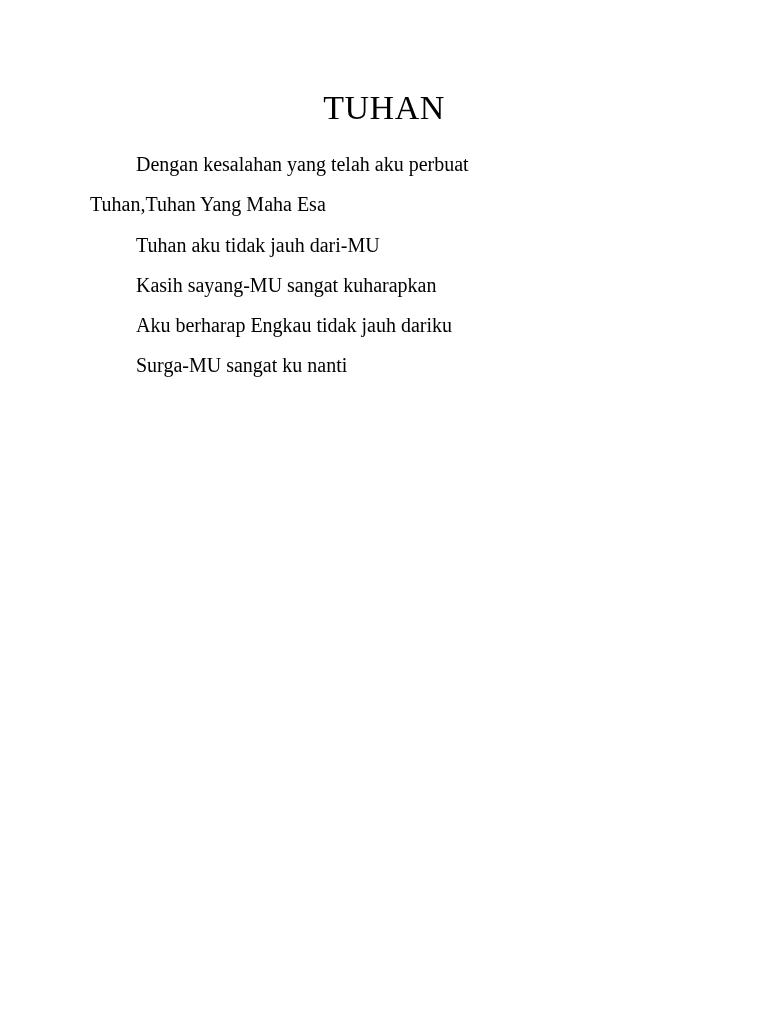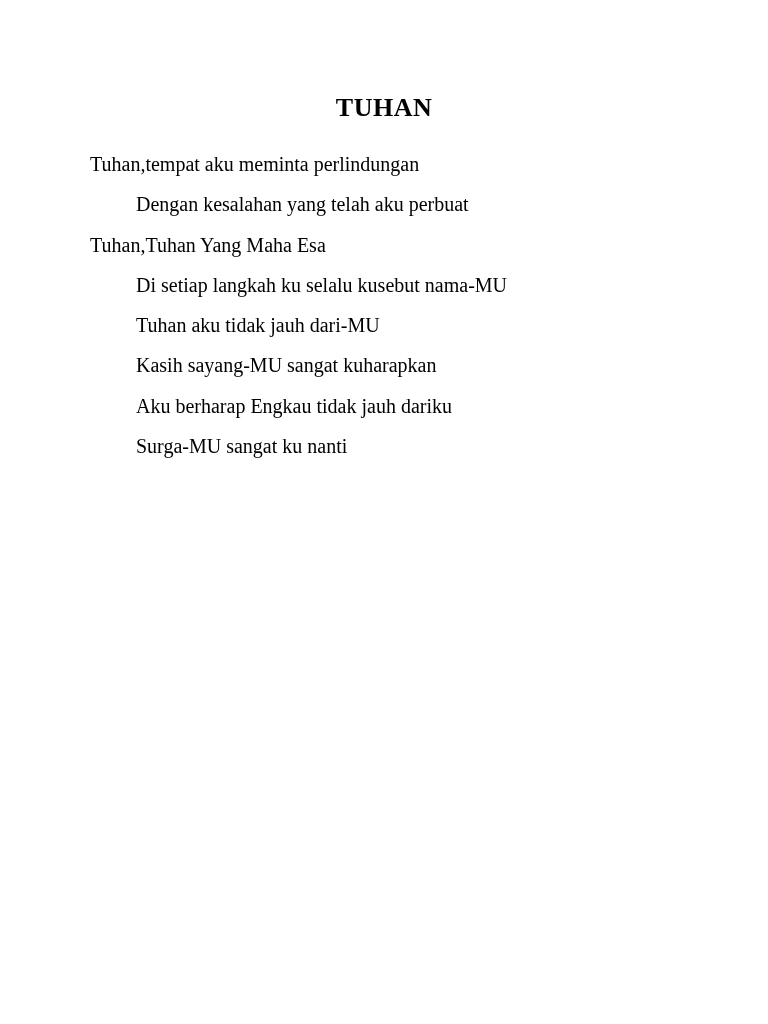--- a/index.html
+++ b/index.html
@@ -22,22 +22,22 @@
     height: 1024px;
     background: #ffffff;
     box-sizing: border-box;
   }
   .poem-title {
     position: absolute;
     left: 0;
     top: 92px;
     width: 768px;
     text-align: center;
-    font-size: 26px;
-    font-weight: bold;
+    font-size: 34px;
+    font-weight: normal;
     line-height: 32px;
     letter-spacing: 0.5px;
     color: #000000;
     margin: 0;
   }
   .poem-body {
     position: absolute;
     left: 0;
     top: 144px;
     width: 768px;
@@ -61,23 +61,21 @@
   }
 </style>
 </head>
 <body style="background: rgb(255, 255, 255); color: rgb(0, 0, 0);">
 
 <div class="page" style="background: rgb(255, 255, 255);">
 
   <h1 class="poem-title">TUHAN</h1>
 
   <div class="poem-body">
-      <p class="poem-line flush">Tuhan,tempat aku meminta perlindungan</p>
       <p class="poem-line indent">Dengan kesalahan yang telah aku perbuat</p>
       <p class="poem-line flush">Tuhan,Tuhan Yang Maha Esa</p>
-      <p class="poem-line indent">Di setiap langkah ku selalu kusebut nama-MU</p>
       <p class="poem-line indent">Tuhan aku tidak jauh dari-MU</p>
       <p class="poem-line indent">Kasih sayang-MU sangat kuharapkan</p>
       <p class="poem-line indent">Aku berharap Engkau tidak jauh dariku</p>
       <p class="poem-line indent">Surga-MU sangat ku nanti</p>
     </div>
 
 </div>
 
 </body></html>

